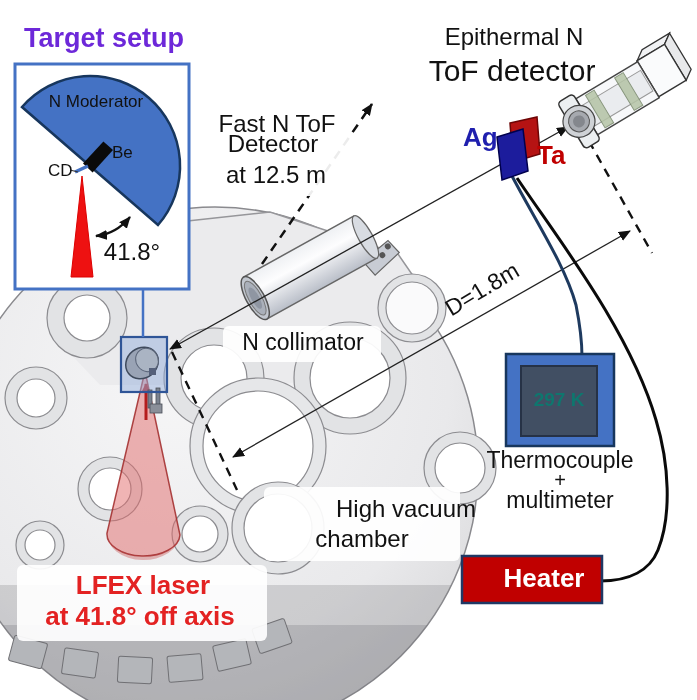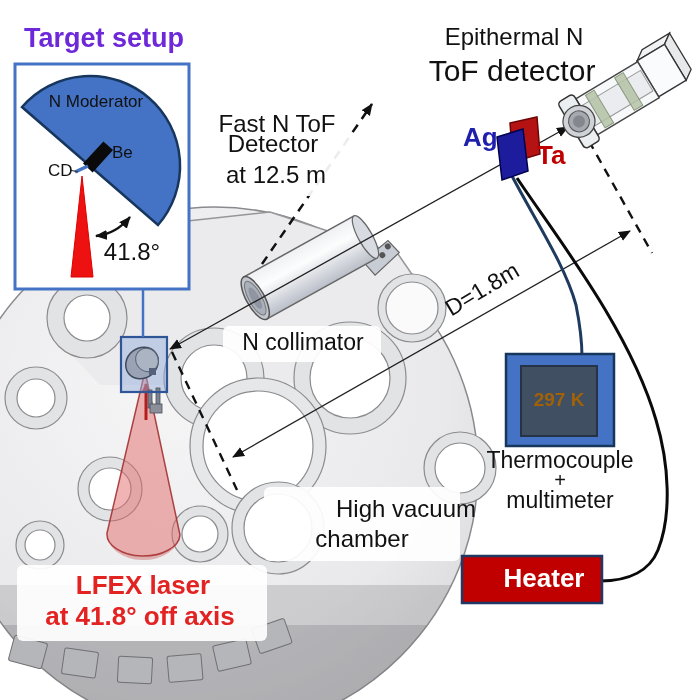--- a/index.html
+++ b/index.html
@@ -188,19 +188,19 @@
   <div class="lbl ctr" style="left:303px;top:330px;font-size:23px;">N collimator</div>
 
   <div class="lbl ctr" style="left:482px;top:277px;font-size:23px;transform:translateX(-50%) rotate(-31deg);">D=1.8m</div>
 
   <div class="lbl ctr" style="left:362px;top:496px;font-size:24px;margin-left:44px;">High vacuum</div>
   <div class="lbl ctr" style="left:362px;top:526px;font-size:24px;">chamber</div>
 
   <div class="lbl ctr" style="left:560px;top:448px;font-size:23px;">Thermocouple</div>
   <div class="lbl ctr" style="left:560px;top:470px;font-size:20px;">+</div>
   <div class="lbl ctr" style="left:560px;top:488px;font-size:23px;">multimeter</div>
-  <div class="lbl ctr" style="left:559px;top:390px;font-size:19px;font-weight:600;color:#a16207;">297 K</div>
+  <div class="lbl ctr" style="left:559px;top:390px;font-size:19px;font-weight:600;color:#0f766e;">297 K</div>
 
   <div class="lbl ctr" style="left:532px;top:565px;font-size:26px;font-weight:700;color:#ffffff;margin-left:12px;">Heater</div>
 
   <div class="lbl ctr" style="left:143px;top:572px;font-size:26px;font-weight:700;color:#e32222;">LFEX laser</div>
   <div class="lbl ctr" style="left:140px;top:603px;font-size:26px;font-weight:700;color:#e32222;">at 41.8° off axis</div>
 </div>
 
 </body></html>

